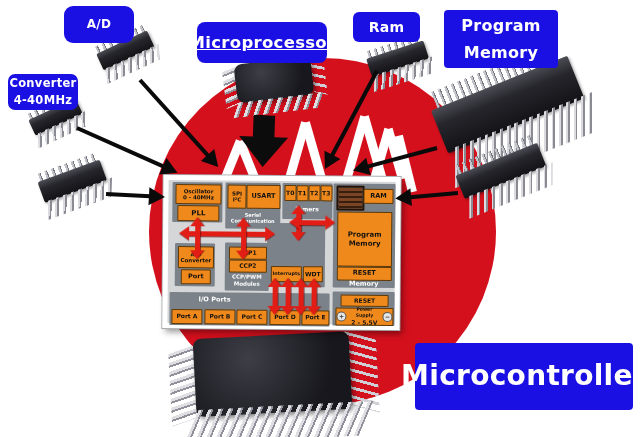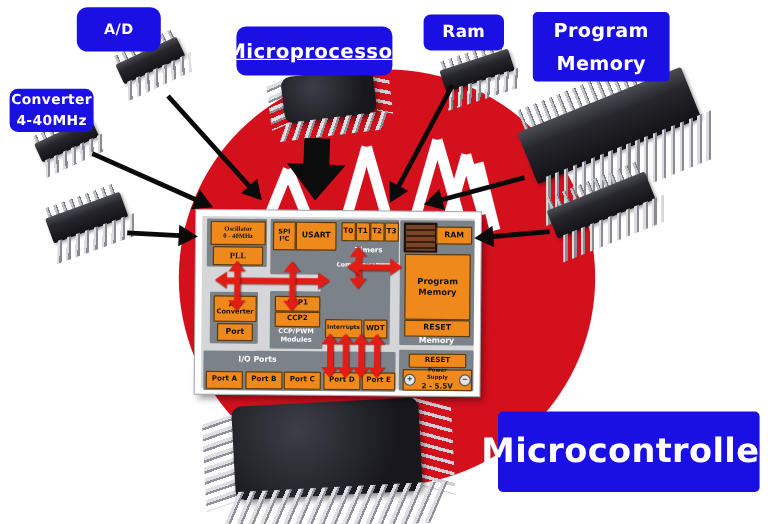--- a/index.html
+++ b/index.html
@@ -137,27 +137,27 @@
   <div class="arrow" style="left:140px;top:78px;width:102px;transform:rotate(48deg);"></div>
   <div class="arrow" style="left:77px;top:126px;width:95px;transform:rotate(24deg);"></div>
   <div class="arrow" style="left:106px;top:192px;width:44px;transform:rotate(3deg);"></div>
   <div class="arrow" style="left:377px;top:69px;width:96px;transform:rotate(118deg);"></div>
   <div class="arrow" style="left:437px;top:146px;width:72px;transform:rotate(165deg);"></div>
   <div class="arrow" style="left:458px;top:191px;width:48px;transform:rotate(175deg);"></div>
   <div class="block-arrow"></div>
 
   <div class="diagram">
 
-    <div class="panel" style="left:4px;top:2px;width:50px;height:40px;font-family:Liberation Serif, serif;">
+    <div class="panel" style="left:4px;top:2px;width:50px;height:40px;">
       <div class="obox pre" style="left:3px;top:2px;width:44px;height:18px;font-size:5.5px;">Oscillator
 0 - 40MHz</div>
       <div class="obox" style="left:5px;top:23px;width:40px;height:14px;font-size:7px;">PLL</div>
     </div>
 
-    <div class="panel" style="left:57px;top:2px;width:55px;height:46px;padding-left:33px;">
+    <div class="panel" style="left:57px;top:2px;width:55px;height:46px;">
       <div class="obox pre" style="left:2px;top:2px;width:17px;height:22px;font-size:5.5px;">SPI
 I²C</div>
       <div class="obox" style="left:21px;top:2px;width:32px;height:22px;font-size:6.5px;">USART</div>
       <div class="wlabel pre" style="top:29px;font-size:5px;">Serial
 Communication</div>
     </div>
 
     <div class="panel" style="left:114px;top:2px;width:50px;height:36px;">
       <div class="obox" style="left:1.5px;top:2px;width:10.5px;height:14px;font-size:6px;">T0</div>
       <div class="obox" style="left:13.5px;top:2px;width:10.5px;height:14px;font-size:6px;">T1</div>

